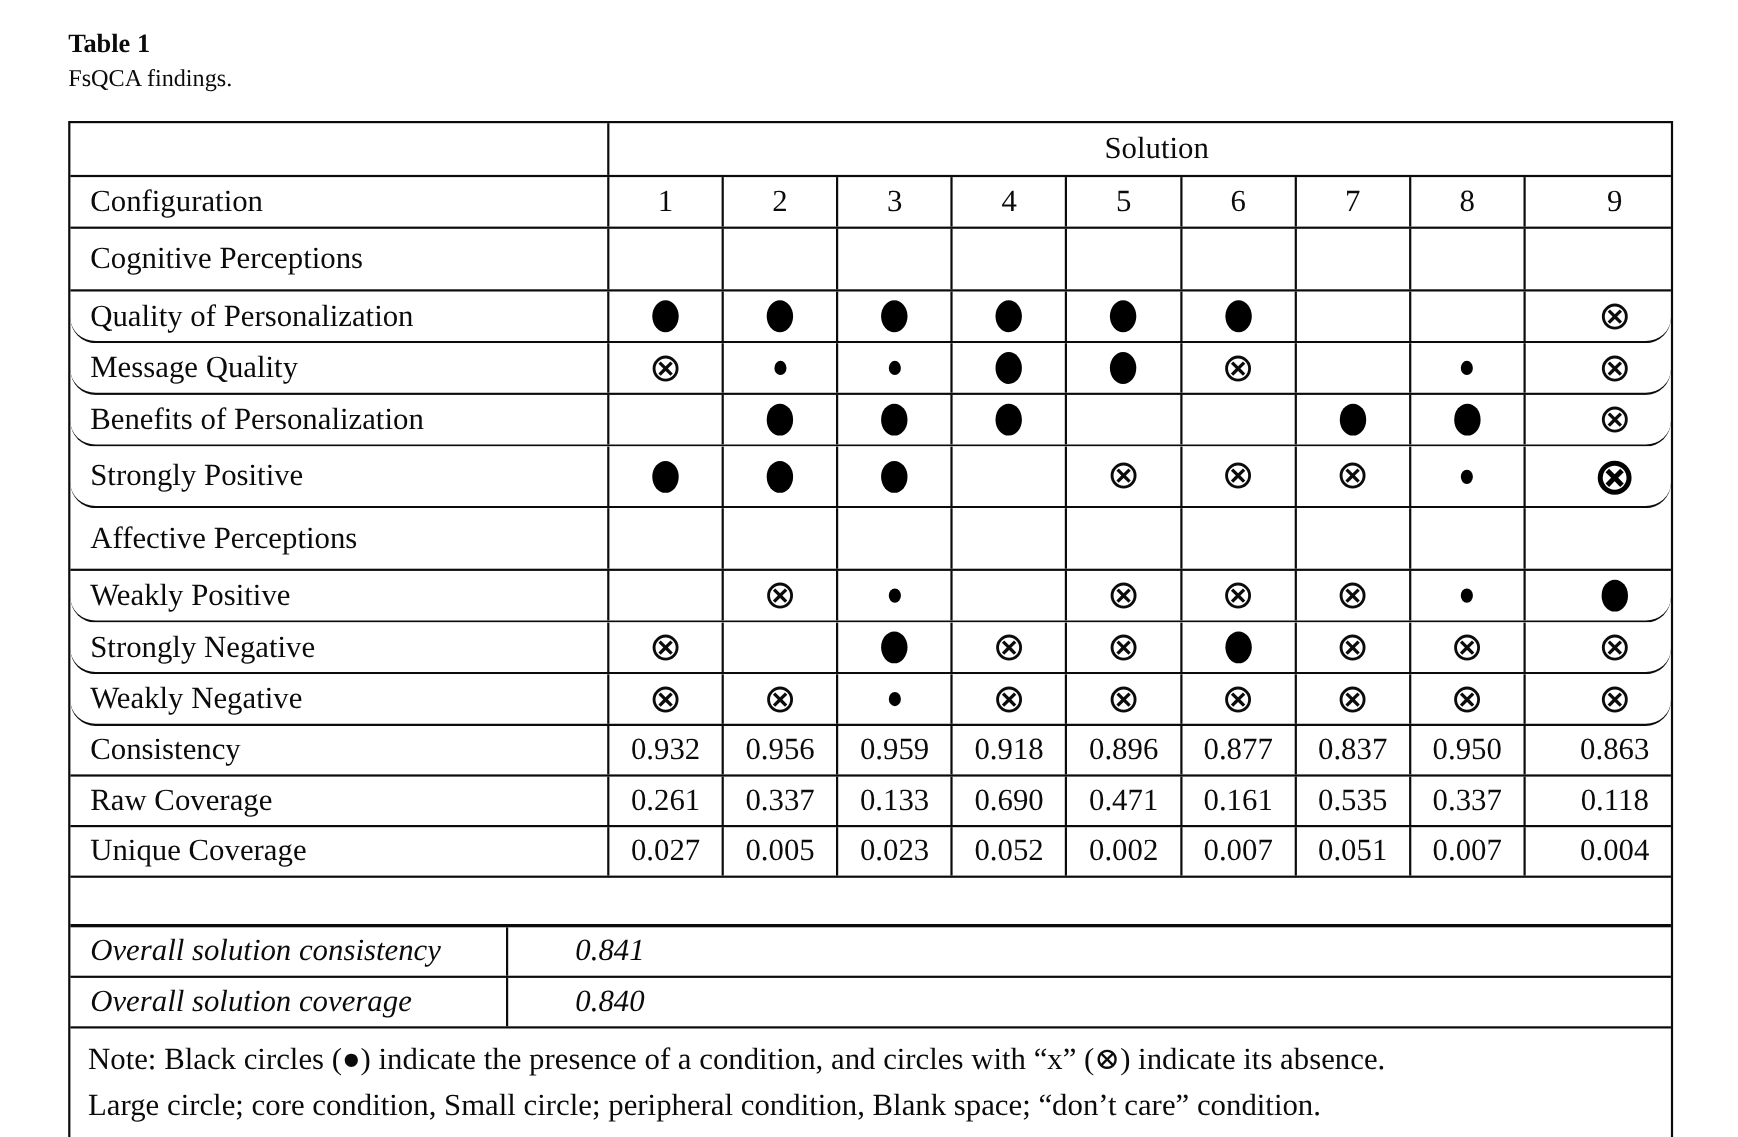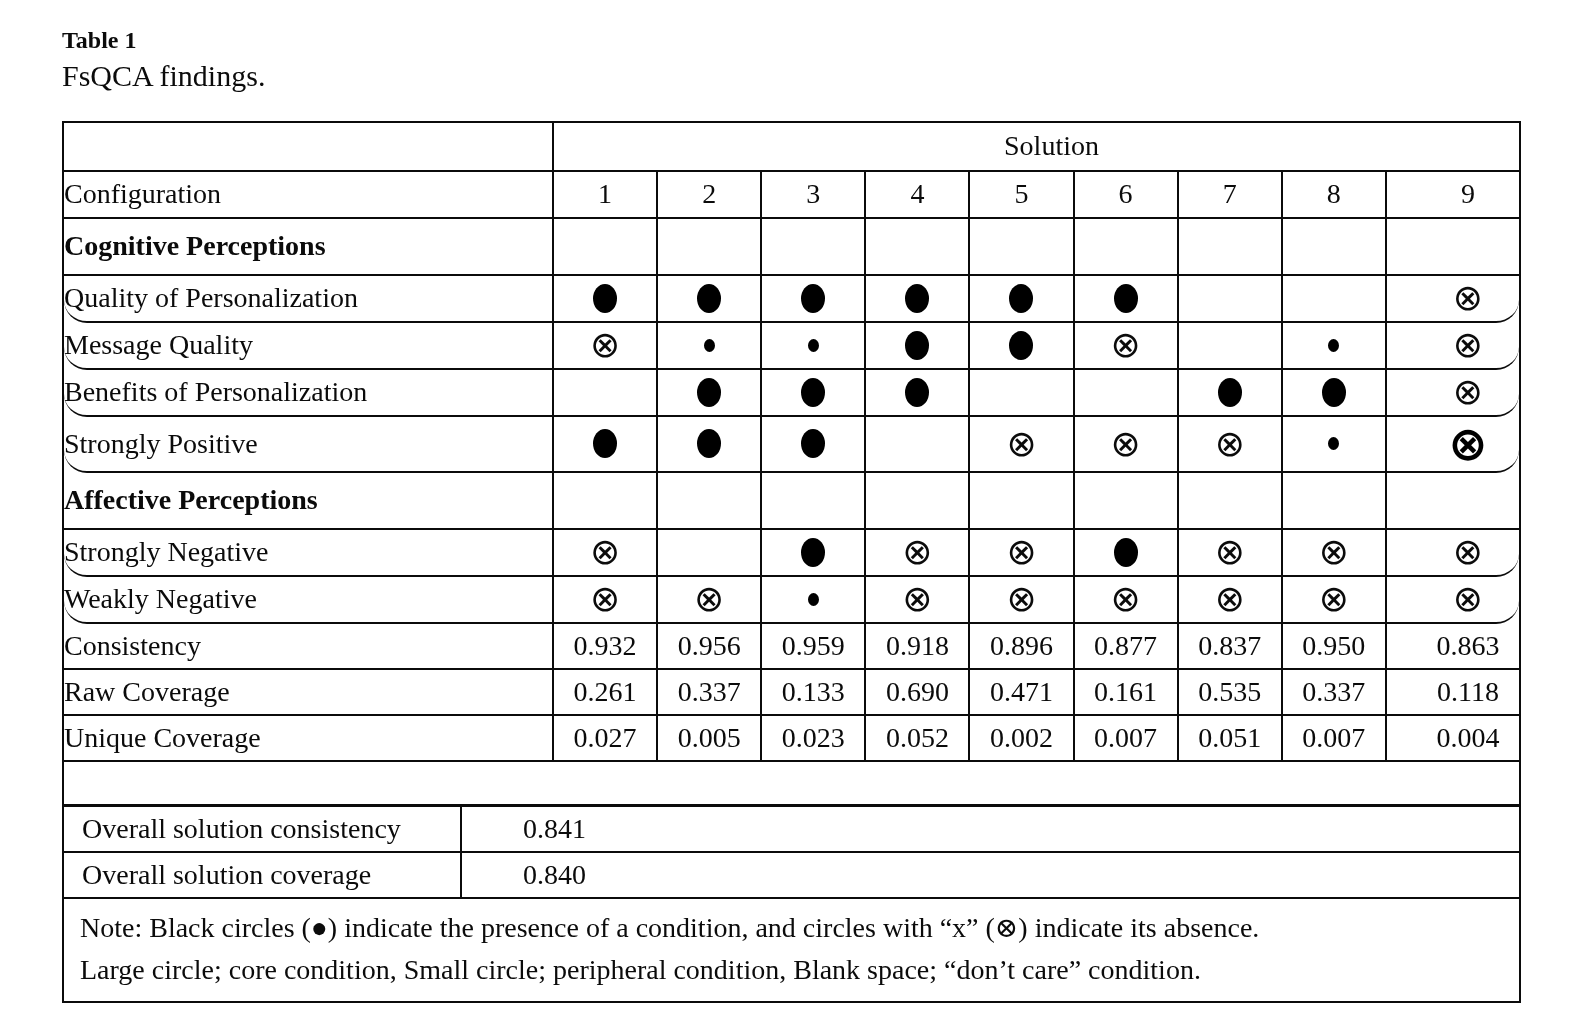--- a/index.html
+++ b/index.html
@@ -4,50 +4,51 @@
 <style>
   html,body{margin:0;padding:0;background:#ffffff;}
   body{
     width:1580px;height:1034px;
     font-family:"Liberation Serif","DejaVu Serif",serif;
     color:#0b0b0b;
     -webkit-font-smoothing:antialiased;
   }
   .page{padding:24px 0 0 62px;}
   .title{font-weight:bold;font-size:24px;line-height:1.35;}
-  .caption{font-size:30px;line-height:1.35;margin-bottom:24px;}
+  .caption{font-size:22px;line-height:1.35;margin-bottom:24px;}
 
   .tbl{width:1455px;border:2px solid #0b0b0b;background:#fff;}
   .row{display:flex;align-items:stretch;border-bottom:2px solid #0b0b0b;}
   .row:last-child{border-bottom:none;}
   .row.hline-heavy{border-bottom:3px solid #0b0b0b;}
 
   .cell{
     display:flex;align-items:center;justify-content:center;
     border-right:2px solid #0b0b0b;
     box-sizing:border-box;
     font-size:28px;
   }
   .cell:last-child{border-right:none;margin-left:30px;}
   .labelcell{
     width:490px;flex:0 0 490px;
     justify-content:flex-start;
+    padding-left:18px;
   }
   .colcell{flex:1 1 0;}
 
   .r-head{height:47px;}
   .r-cfg{height:45px;}
   .r-sect{height:55px;}
   .r-sym{height:45px;border-radius:23px;}
   .r-val{height:44px;}
   .r-empty{height:42px;}
   .r-sum{height:44px;}
 
-  .sect-label{font-weight:bold;}
-  .italic{}
+  .sect-label{font-weight:normal;}
+  .italic{font-style:italic;}
 
   
   .sumlabel{width:398px;flex:0 0 398px;justify-content:flex-start;padding-left:18px;}
   .sumvalue{flex:1 1 0;justify-content:flex-start;padding-left:31px;border-right:none;}
 
   
   .notebox{
     padding:8px 16px 10px 16px;
     font-size:28px;line-height:1.5;
   }
@@ -172,20 +173,32 @@
         <div class="cell colcell"></div>
         <div class="cell colcell"></div>
         <div class="cell colcell"></div>
         <div class="cell colcell"></div>
         <div class="cell colcell"></div>
         <div class="cell colcell"></div>
         <div class="cell colcell"></div>
         <div class="cell colcell"></div>
     </div>
 
+    <div class="row r-sym">
+      <div class="cell labelcell">Weakly Positive</div>
+      <div class="cell colcell sym"></div>
+      <div class="cell colcell sym sym-absent"></div>
+      <div class="cell colcell sym sym-peripheral-present"></div>
+      <div class="cell colcell sym"></div>
+      <div class="cell colcell sym sym-absent"></div>
+      <div class="cell colcell sym sym-absent"></div>
+      <div class="cell colcell sym sym-absent"></div>
+      <div class="cell colcell sym sym-peripheral-present"></div>
+      <div class="cell colcell sym sym-core-present"></div>
+    </div>
 
     <div class="row r-sym">
       <div class="cell labelcell">Strongly Negative</div>
       <div class="cell colcell sym sym-absent"></div>
       <div class="cell colcell sym"></div>
       <div class="cell colcell sym sym-core-present"></div>
       <div class="cell colcell sym sym-absent"></div>
       <div class="cell colcell sym sym-absent"></div>
       <div class="cell colcell sym sym-core-present"></div>
       <div class="cell colcell sym sym-absent"></div>

